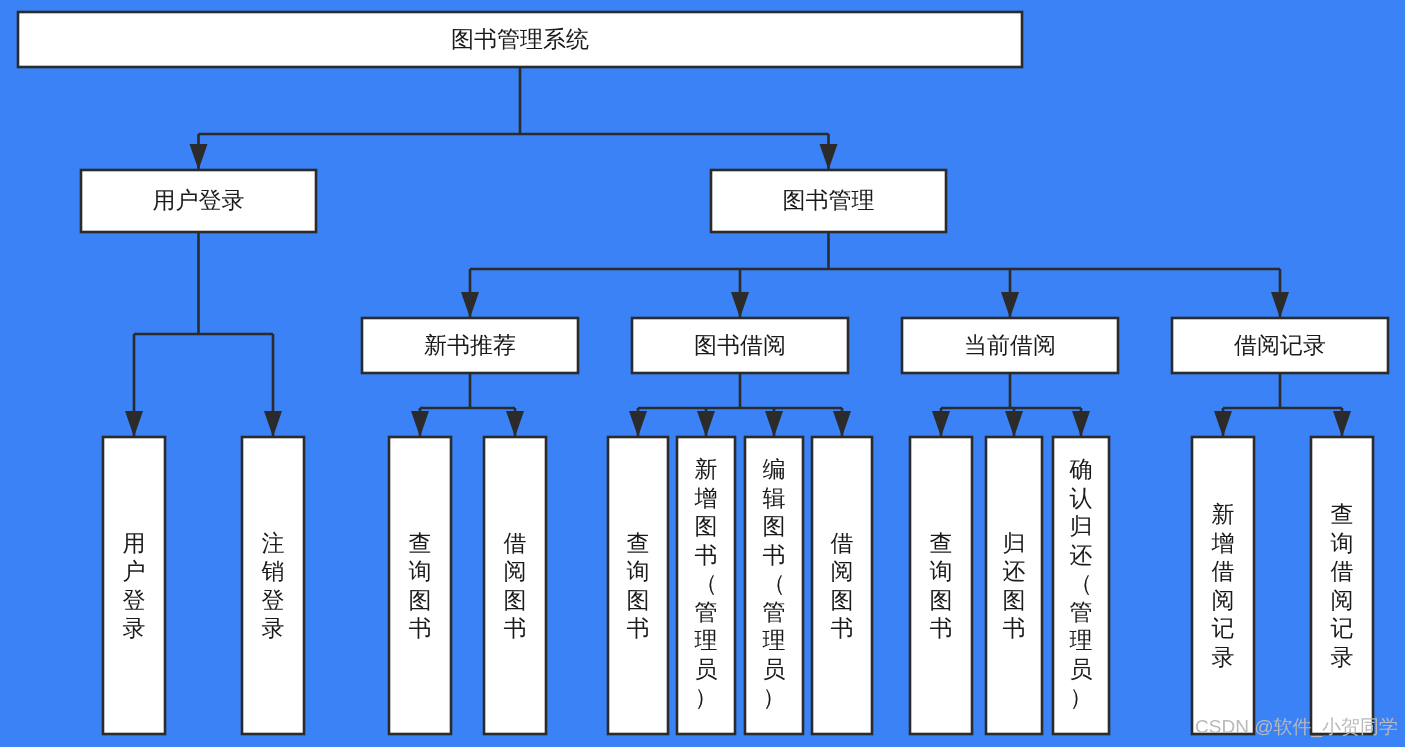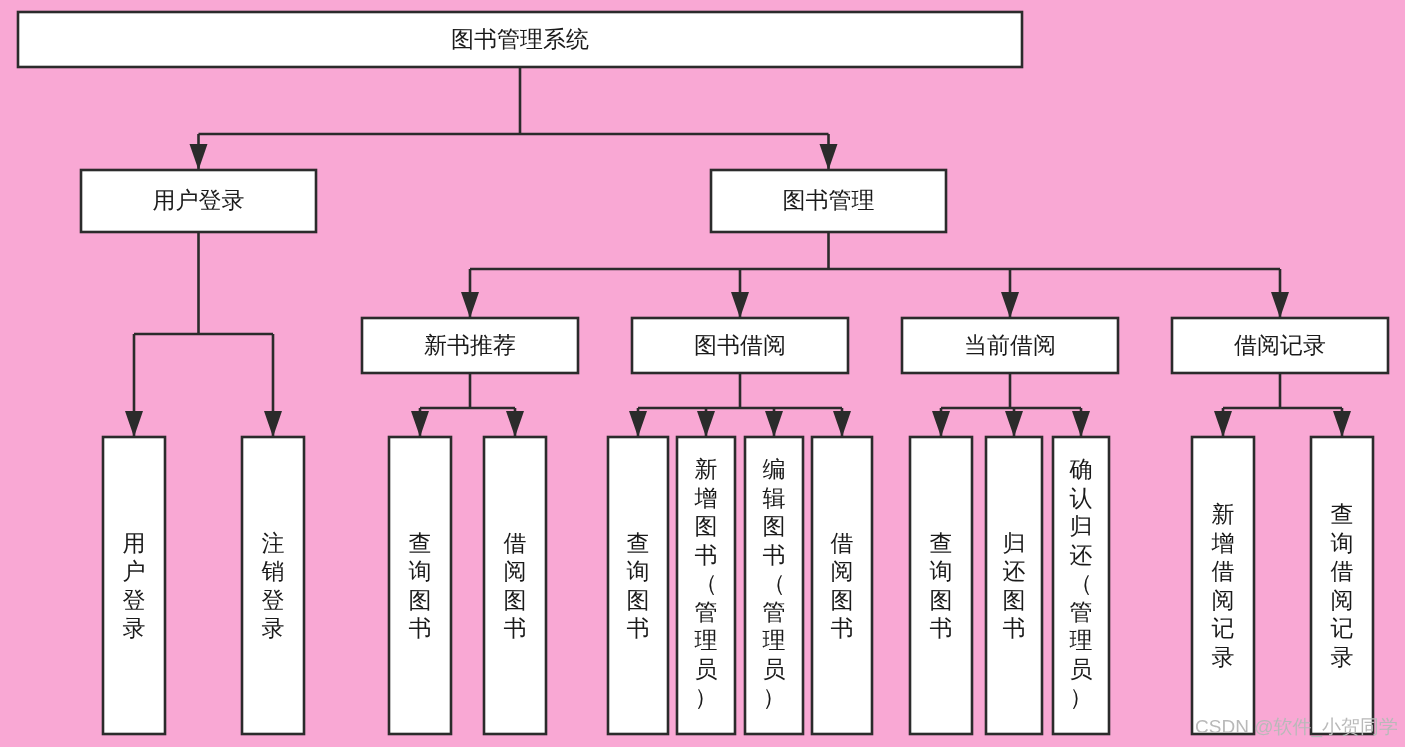--- a/index.html
+++ b/index.html
@@ -8,21 +8,21 @@
     padding: 0;
     background: #ffffff;
   }
   body {
     font-family: "Liberation Sans", "DejaVu Sans", sans-serif;
   }
   #diagram-root {
     position: relative;
     width: 1405px;
     height: 747px;
-    background: #f9a8d4;
+    background: #3b82f6;
     overflow: hidden;
   }
   svg.chart-canvas {
     position: absolute;
     left: 0;
     top: 0;
     width: 1405px;
     height: 747px;
     display: block;
   }

